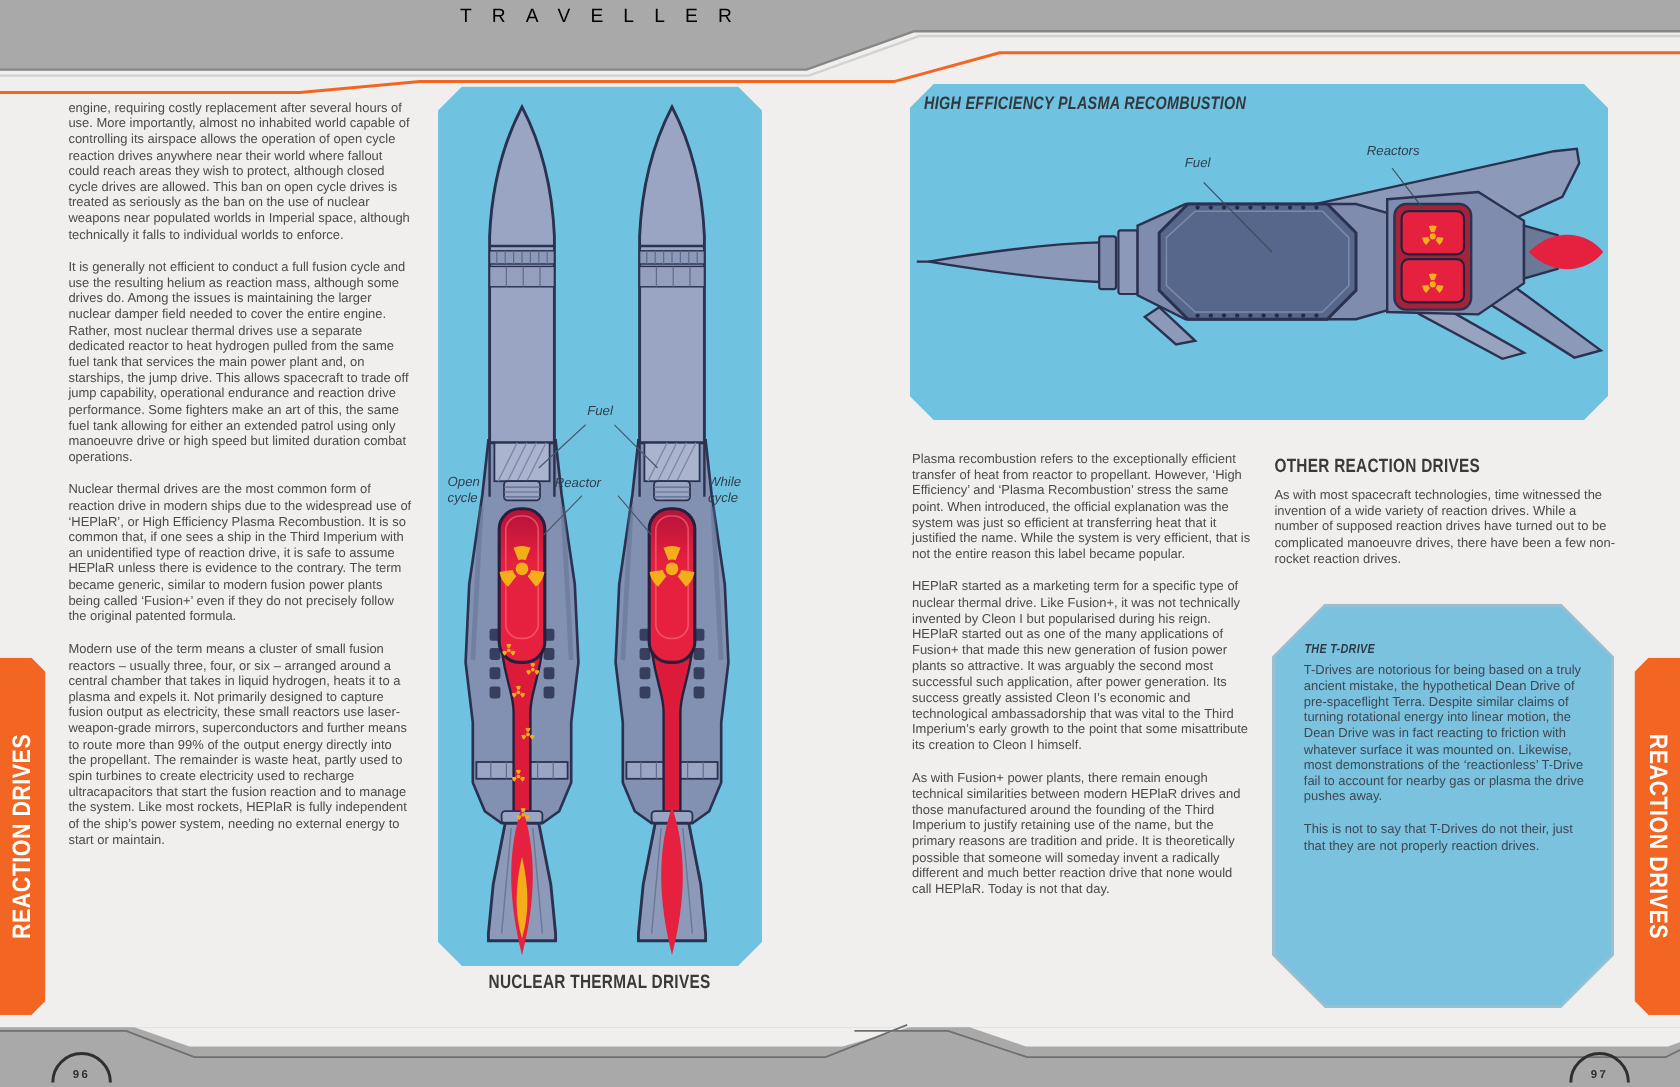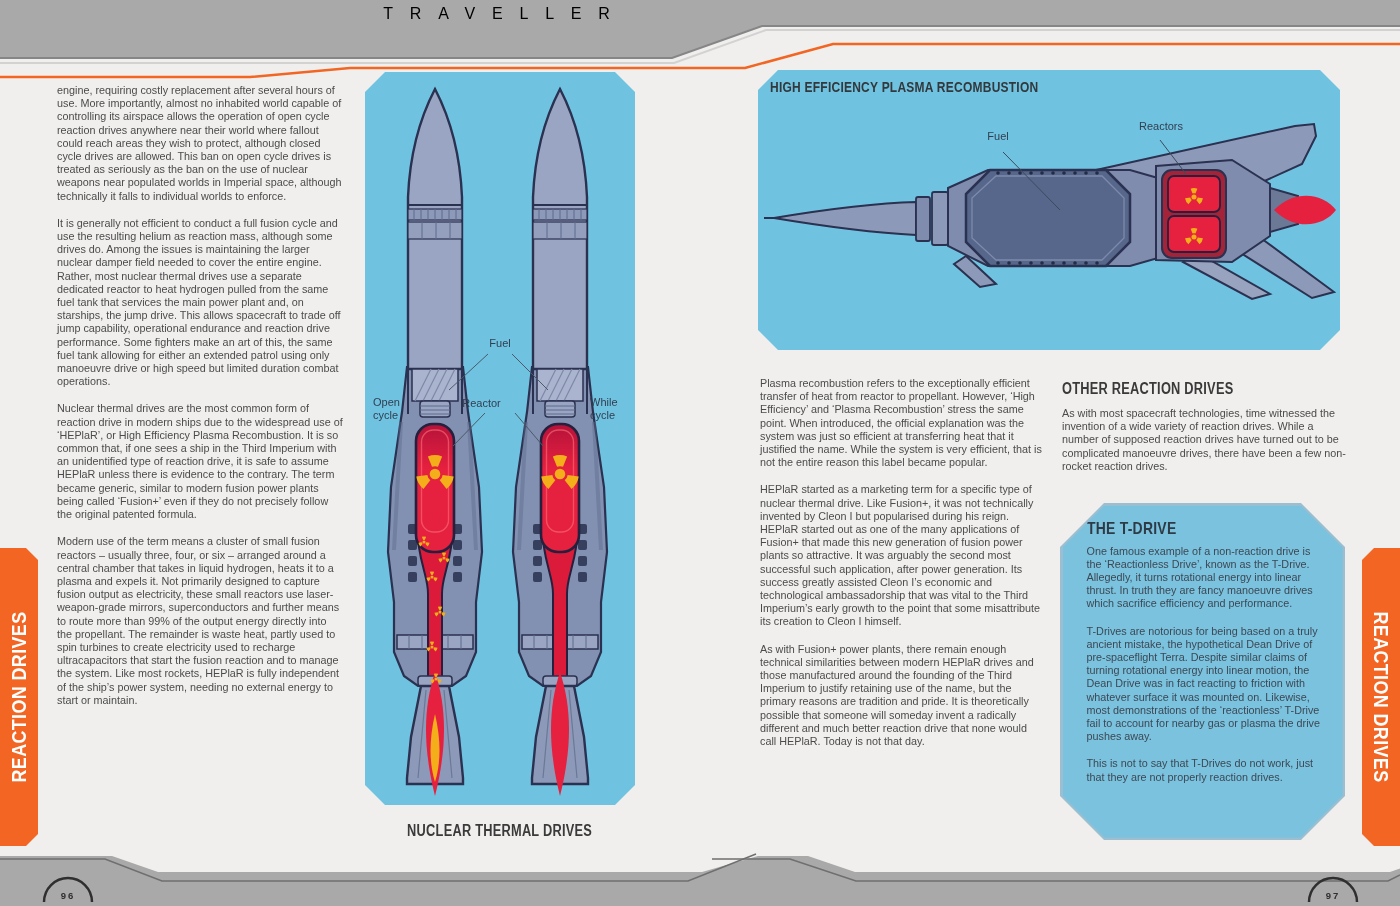--- a/index.html
+++ b/index.html
@@ -25,44 +25,44 @@
     color:#ffffff;font-weight:bold;font-size:21px;letter-spacing:.5px;white-space:nowrap;
   }
   .tab-left span{transform:rotate(-90deg) scaleX(.85);}
   .tab-right span{transform:rotate(90deg) scaleX(.85);}
   .bluepanel{
     background:#6fc3e1;
     clip-path:polygon(20px 0,calc(100% - 20px) 0,100% 20px,100% calc(100% - 20px),calc(100% - 20px) 100%,20px 100%,0 calc(100% - 20px),0 20px);
   }
   .panel-rockets{left:365px;top:72px;width:270px;height:733px;}
   .panel-ship{left:758px;top:70px;width:582px;height:280px;}
-  .dlabel{font-size:11px;line-height:13px;color:#323e4f;}
+  .dlabel{font-style:italic;font-size:11px;line-height:13px;color:#323e4f;}
   .condensed{
     display:inline-block;font-weight:bold;color:#3a3a3a;
     transform:scaleX(.8);transform-origin:left center;letter-spacing:.3px;white-space:nowrap;
   }
-  .caption{left:365px;top:810px;width:270px;text-align:center;font-size:16px;margin-top:12px;}
+  .caption{left:365px;top:810px;width:270px;text-align:center;font-size:16px;}
   .caption .condensed{transform-origin:center center;}
-  .panel-title{left:12px;top:8px;font-size:15px;}
+  .panel-title{left:12px;top:8px;font-size:15px;font-style:italic;}
   .panel-title .condensed{color:#33383c;}
   .col-left{left:57px;top:84px;width:287px;}
   .col-a{left:760px;top:377px;width:284px;}
   .col-b{left:1062px;top:377px;width:285px;}
   .col-b h2{margin:0 0 6px 0;font-size:16px;line-height:24px;}
   .tbox-outer{
     left:1060px;top:503px;width:285px;height:337px;background:#9bbfd0;
     clip-path:polygon(44px 0,calc(100% - 44px) 0,100% 44px,100% calc(100% - 44px),calc(100% - 44px) 100%,44px 100%,0 calc(100% - 44px),0 44px);
   }
   .tbox-inner{
     position:absolute;left:2.5px;top:2.5px;right:2.5px;bottom:2.5px;background:#7ac2de;
     clip-path:polygon(42px 0,calc(100% - 42px) 0,100% 42px,100% calc(100% - 42px),calc(100% - 42px) 100%,42px 100%,0 calc(100% - 42px),0 42px);
   }
   .tbox-content{position:absolute;left:24px;top:13px;width:236px;}
   .tbox-content .bodytext{color:#3d4854;}
-  .tbox-heading{font-size:17px;margin-bottom:6px;}
+  .tbox-heading{font-size:11px;font-style:italic;margin-bottom:6px;margin-top:16px;}
   .tbox-heading .condensed{color:#2e3b47;transform:scaleX(.82);}
   svg{display:block;}
 </style>
 </head>
 <body>
 
 <div>
 
   <svg class="abs" style="left:0;top:0" width="1400" height="82" viewBox="0 0 1400 82">
     <polygon points="0,0 1400,0 1400,26 762,26 672,58 0,58" fill="#a9a9a9"></polygon>
@@ -232,23 +232,22 @@
     </div>
   </div>
 
   <div class="abs tbox-outer">
     <div class="tbox-inner">
       <div class="tbox-content">
         <div class="tbox-heading">
           <span class="condensed">THE T-DRIVE</span>
         </div>
         <div class="bodytext">
-          <p>One famous example of a non-reaction drive is the ‘Reactionless Drive’, known as the T-Drive. Allegedly, it turns rotational energy into linear thrust. In truth they are fancy manoeuvre drives which sacrifice efficiency and performance.</p>
           <p>T-Drives are notorious for being based on a truly ancient mistake, the hypothetical Dean Drive of pre-spaceflight Terra. Despite similar claims of turning rotational energy into linear motion, the Dean Drive was in fact reacting to friction with whatever surface it was mounted on. Likewise, most demonstrations of the ‘reactionless’ T-Drive fail to account for nearby gas or plasma the drive pushes away.</p>
-          <p>This is not to say that T-Drives do not work, just that they are not properly reaction drives.</p>
+          <p>This is not to say that T-Drives do not their, just that they are not properly reaction drives.</p>
         </div>
       </div>
     </div>
   </div>
 
   <svg class="abs" style="left:0;top:840px" width="1400" height="66" viewBox="0 0 1400 66">
     <rect x="0" y="16" width="1400" height="50" fill="#a9a9a9"></rect>
     <polygon points="112,16 758,16 702,32 158,32" fill="#f0efed"></polygon>
     <polygon points="808,16 1437,16 1390,32 855,32" fill="#f0efed"></polygon>
     <path d="M0,19 L105,19 L162,41 L688,41 L756,14" fill="none" stroke="#6f6f6f" stroke-width="1.5"></path>

